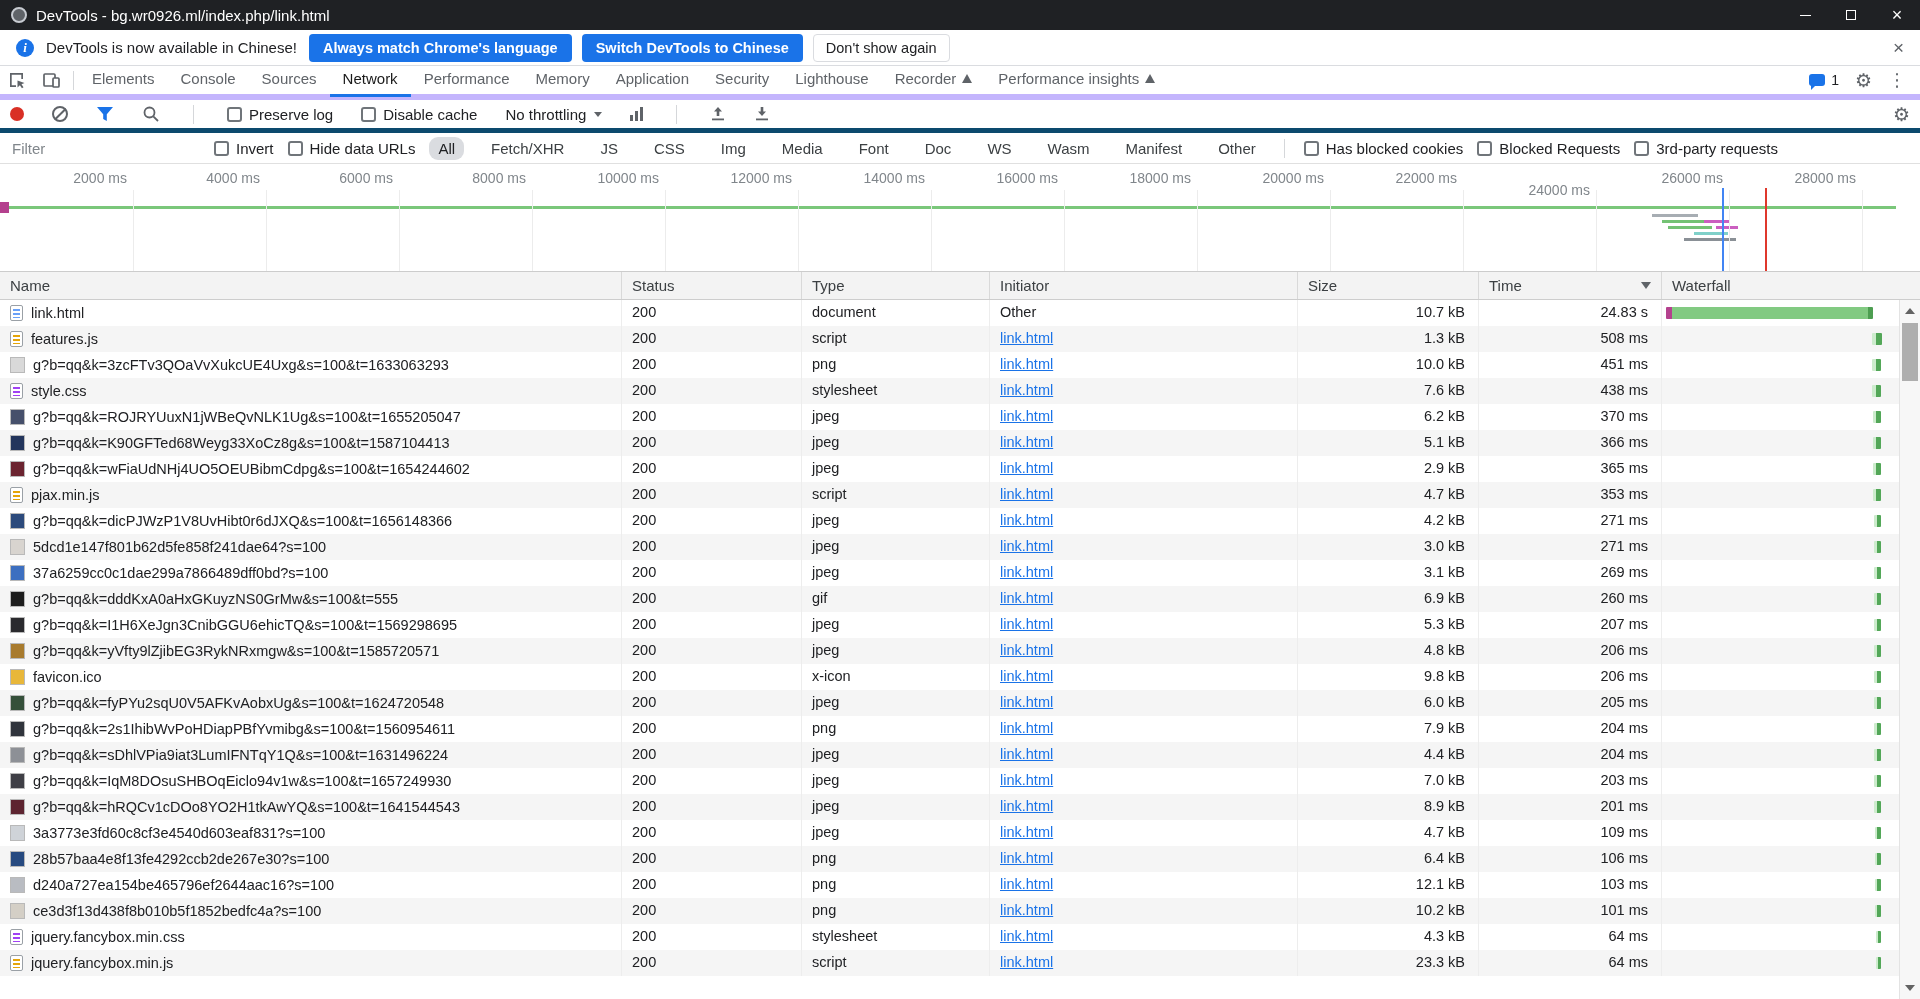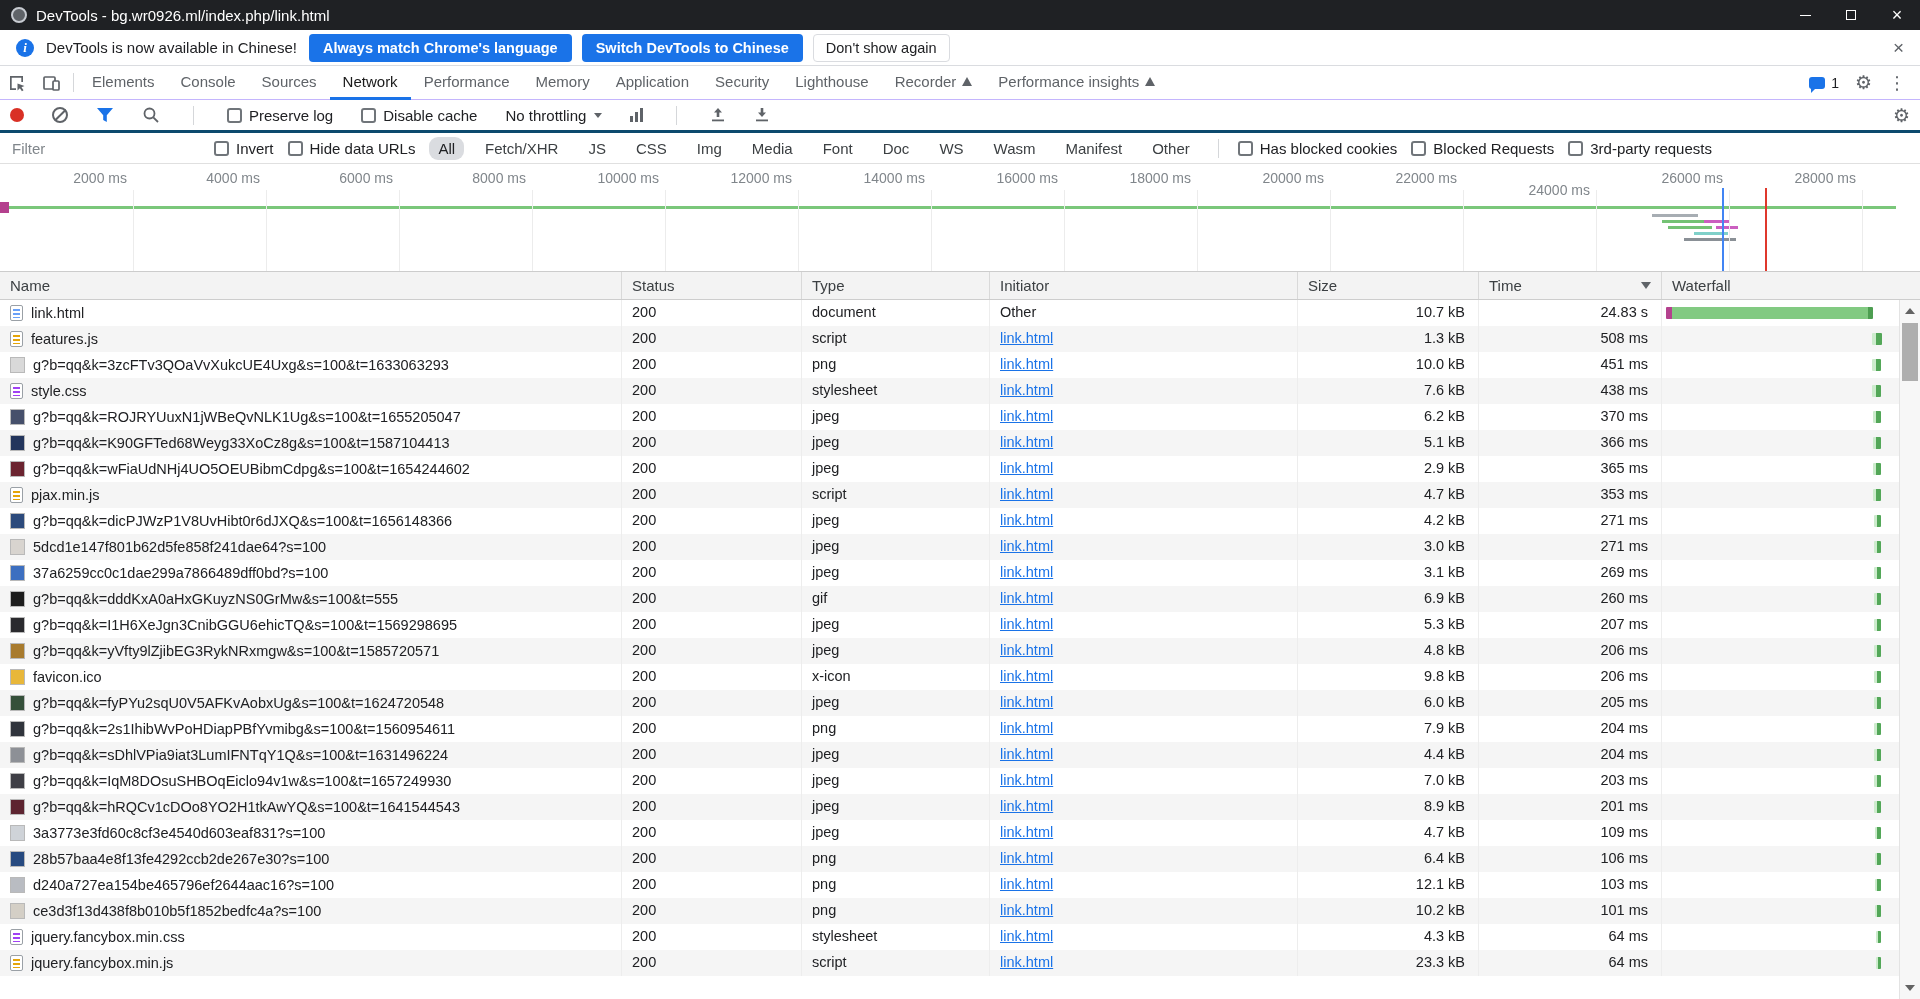--- a/index.html
+++ b/index.html
@@ -21,53 +21,53 @@
 
   
   #infobar { height:36px; border-bottom:1px solid #dadce0; display:flex; align-items:center; padding:0 16px; gap:12px; font-size:15px; background:#fff; }
   .info-ic { width:18px; height:18px; border-radius:50%; background:var(--accent); color:#fff; font:bold 13px/18px "Liberation Serif", serif; text-align:center; flex:0 0 auto; font-style:italic; }
   .btn-primary { background:var(--accent); color:#fff; border:none; border-radius:4px; padding:6px 14px; font-size:14.5px; font-weight:bold; font-family:inherit; }
   .btn-plain { background:#fff; color:#202124; border:1px solid #dadce0; border-radius:4px; padding:5px 12px; font-size:14.5px; font-family:inherit; }
   #infobar-buttons { display:flex; align-items:center; gap:10px; }
   .ib-close { margin-left:auto; color:#5f6368; font-size:19px; line-height:1; }
 
   
-  #tabbar { height:34px; display:flex; align-items:center; border-bottom:1px solid #c4b5fd; font-size:15px; color:#5f6368; background:#fff; }
+  #tabbar { height:34px; display:flex; align-items:center; border-bottom:6px solid #c4b5fd; font-size:15px; color:#5f6368; background:#fff; }
   .tbicon { margin:0 7px; display:flex; align-items:center; }
   .vdiv { width:1px; height:19px; background:#d5d7da; margin:0 5px; flex:0 0 auto; }
   #panel-tabs { display:flex; height:34px; }
   .tab { padding:0 13px; height:34px; display:flex; align-items:center; gap:6px; white-space:nowrap; border-bottom:3px solid transparent; }
   .tab.active { color:#1a1a1a; border-bottom-color:var(--accent); }
   .exp { width:0; height:0; border-left:5px solid transparent; border-right:5px solid transparent; border-bottom:9px solid #5f6368; display:inline-block; }
   .right-tools { margin-left:auto; display:flex; align-items:center; gap:16px; padding-right:14px; }
   .issues { display:flex; align-items:center; gap:6px; }
   .bubble { width:16px; height:12px; background:var(--accent); border-radius:3px; position:relative; }
   .bubble::after { content:""; position:absolute; left:2px; bottom:-4px; border:4px solid transparent; border-top-color:var(--accent); border-left-color:var(--accent); }
   .count { color:#202124; font-size:14px; }
   .gear { font-size:19px; color:#5f6368; line-height:1; }
   .kebab { font-size:18px; color:#5f6368; line-height:1; }
 
   
-  #nettoolbar { height:33px; display:flex; align-items:center; border-bottom:3px solid #0c4a6e; padding:0 10px; gap:28px; font-size:15px; background:#fff; }
+  #nettoolbar { height:33px; display:flex; align-items:center; border-bottom:5px solid #0c4a6e; padding:0 10px; gap:28px; font-size:15px; background:#fff; }
   .rec { width:14px; height:14px; border-radius:50%; background:var(--record); flex:0 0 auto; }
   .clear-ic { width:16px; height:16px; border:2px solid #5f6368; border-radius:50%; position:relative; flex:0 0 auto; }
   .clear-ic::before { content:""; position:absolute; width:15px; height:2px; background:#5f6368; top:5px; left:-1.5px; transform:rotate(-45deg); }
   .chk { display:flex; align-items:center; gap:7px; white-space:nowrap; }
   .cb { width:15px; height:15px; border:2px solid #70757a; border-radius:3px; background:#fff; flex:0 0 auto; }
   .select { display:flex; align-items:center; gap:8px; color:#202124; white-space:nowrap; }
   .caret { width:0; height:0; border-left:4.5px solid transparent; border-right:4.5px solid transparent; border-top:5.5px solid #5f6368; }
   .sig { display:flex; align-items:flex-end; gap:2px; height:14px; }
   .sig i { width:3px; background:#5f6368; display:block; }
   .spacer { flex:1; }
 
   
   #filterbar { height:31px; display:flex; align-items:center; border-bottom:1px solid #e0e0e0; padding:0 10px; gap:14px; font-size:15px; background:#fff; }
   #filter-input { width:190px; border:none; outline:none; font-size:15px; color:#1d4ed8; background:transparent; font-family:inherit; }
   #filter-input::placeholder { color:#80868b; }
-  .chips { display:flex; align-items:center; gap:12px; }
+  .chips { display:flex; align-items:center; gap:18px; }
   .chip { padding:3px 9px; border-radius:9px; color:#3c4043; white-space:nowrap; }
   .chip.active { background:#dadce0; color:#202124; }
 
   
   #timeline { height:108px; position:relative; border-bottom:1px solid #cccccc; background:#fff; overflow:hidden; }
   .tick-label { position:absolute; top:6px; font-size:14px; color:#80868b; }
   .gridline { position:absolute; top:26px; bottom:0; width:1px; background:#ececec; }
   .ov-green { position:absolute; left:0; top:42px; height:3px; width:1896px; background:#7ac77a; }
   .ov-start { position:absolute; left:0; top:38px; width:9px; height:11px; background:#b4418e; }
   .ov-mark { position:absolute; height:3px; }

